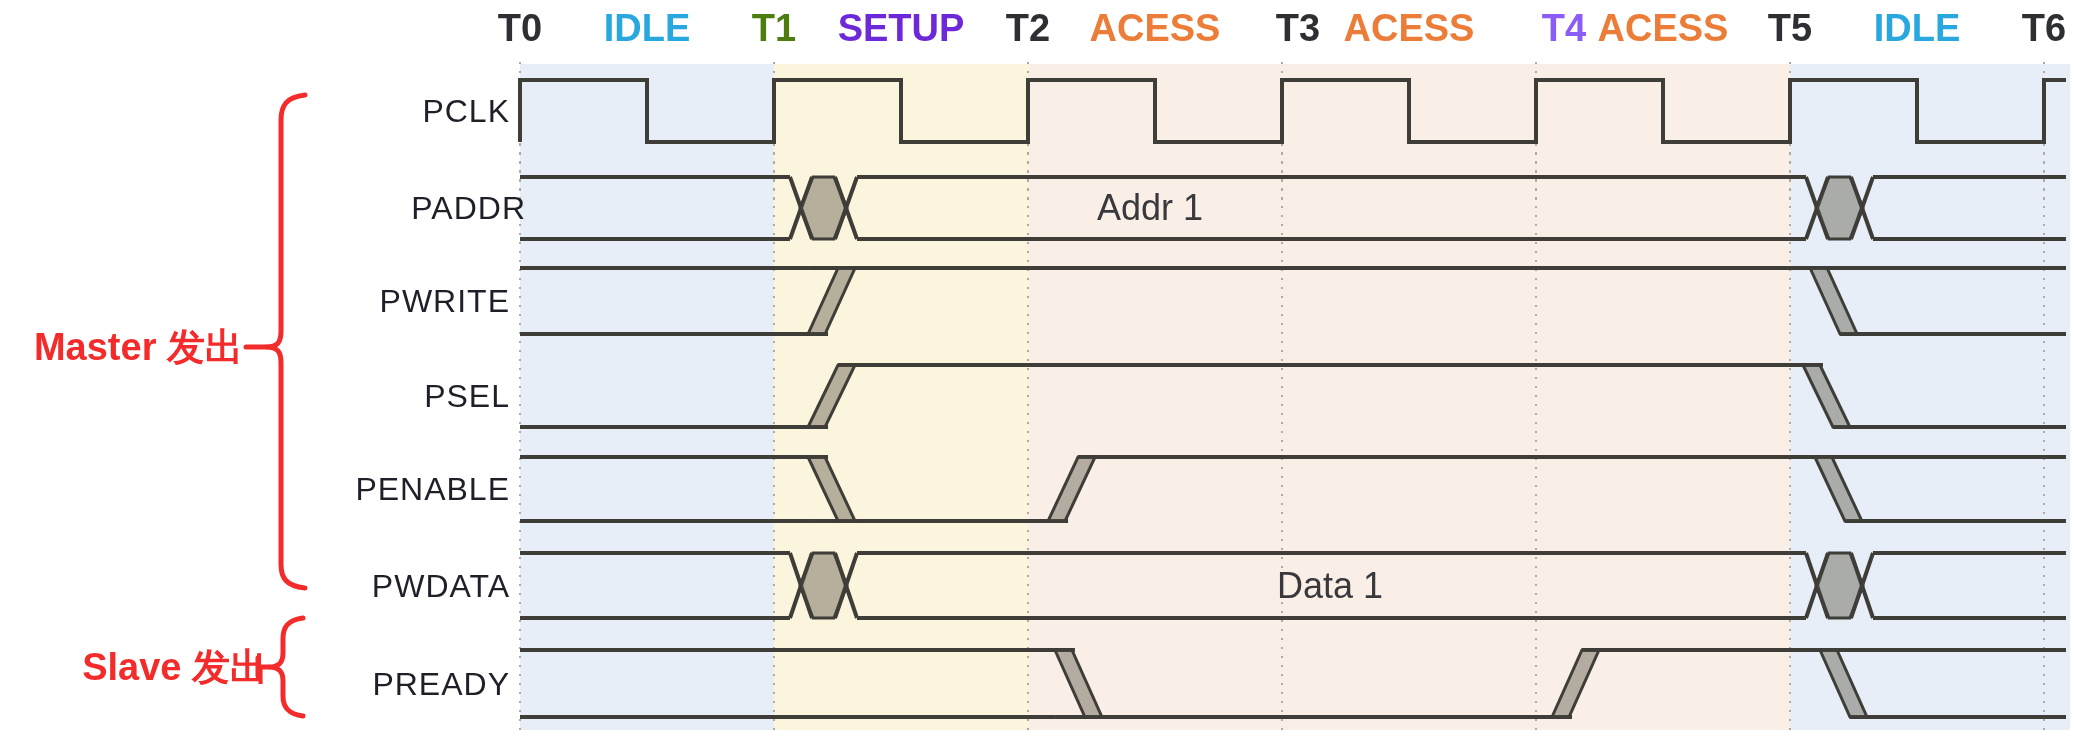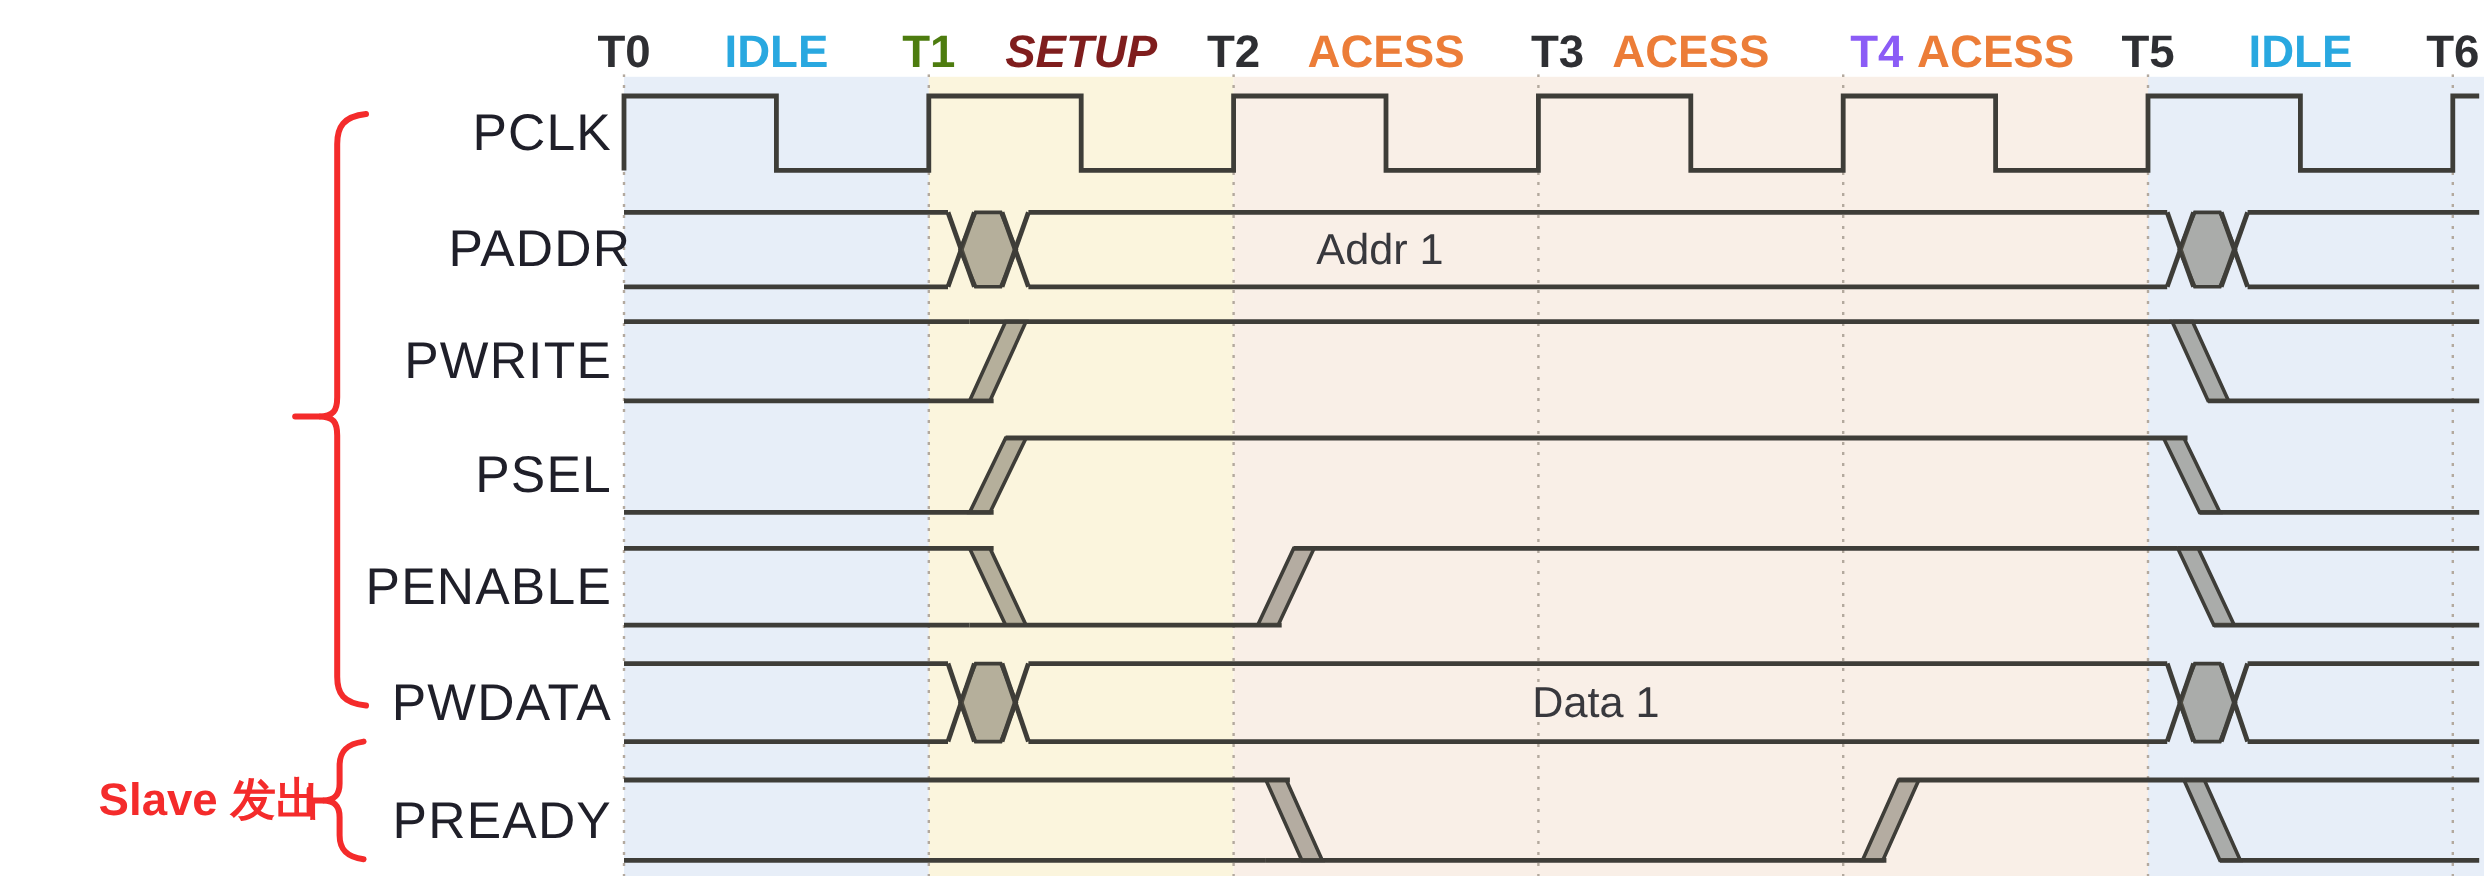--- a/index.html
+++ b/index.html
@@ -6,26 +6,26 @@
   #stage{
     position:relative;width:2074px;height:738px;background:#ffffff;
     font-family:"Liberation Sans",sans-serif;overflow:hidden;
   }
   .region{position:absolute;top:64px;height:666px;}
   .tdash{
     position:absolute;top:62px;height:668px;width:2px;
     background-image:repeating-linear-gradient(to bottom,#B3A99E 0 2.5px,rgba(0,0,0,0) 2.5px 9px);
   }
   .tlabel{
-    position:absolute;top:20px;height:48px;line-height:48px;
+    position:absolute;top:4px;height:48px;line-height:48px;
     font-size:38px;font-weight:700;transform:translateX(-50%);white-space:nowrap;
   }
   .siglabel{
     position:absolute;left:0;width:510px;height:46px;line-height:46px;
-    text-align:right;font-size:43px;letter-spacing:1px;color:#1F1F29;white-space:nowrap;
+    text-align:right;font-size:32px;letter-spacing:1px;color:#1F1F29;white-space:nowrap;
   }
   .redlabel{
     position:absolute;left:0;width:243px;height:48px;line-height:48px;
     text-align:right;font-size:38px;font-weight:700;white-space:nowrap;
   }
   svg{position:absolute;left:0;top:0;}
 </style>
 </head>
 <body>
 
@@ -48,36 +48,37 @@
     </div>
   <div id="header">
       <div class="tlabel" style="left: 520px; color: rgb(46, 47, 51);">T0</div>
       <div class="tlabel" style="left: 774px; color: #4d7c0f;">T1</div>
       <div class="tlabel" style="left: 1028px; color: rgb(46, 47, 51);">T2</div>
       <div class="tlabel" style="left: 1282px; color: rgb(46, 47, 51); margin-left: 16px;">T3</div>
       <div class="tlabel" style="left: 1536px; color: #8b5cf6; margin-left: 28px;">T4</div>
       <div class="tlabel" style="left: 1790px; color: rgb(46, 47, 51);">T5</div>
       <div class="tlabel" style="left: 2044px; color: rgb(46, 47, 51);">T6</div>
       <div class="tlabel" style="left: 647px; color: rgb(41, 168, 224);">IDLE</div>
-      <div class="tlabel" style="left: 901px; color: #7f1d1d; font-style: italic;">SETUP</div>
+      <div class="tlabel" style="left: 901px; color: #6d28d9;">SETUP</div>
       <div class="tlabel" style="left: 1155px; color: rgb(236, 125, 56);">ACESS</div>
       <div class="tlabel" style="left: 1409px; color: rgb(236, 125, 56);">ACESS</div>
       <div class="tlabel" style="left: 1663px; color: rgb(236, 125, 56);">ACESS</div>
       <div class="tlabel" style="left: 1917px; color: rgb(41, 168, 224);">IDLE</div>
     </div>
   <div id="siglabels">
       <div class="siglabel" style="top: 88px;">PCLK</div>
       <div class="siglabel" style="top: 185px; padding-left: 16px;">PADDR</div>
       <div class="siglabel" style="top: 278px;">PWRITE</div>
       <div class="siglabel" style="top: 373px;">PSEL</div>
       <div class="siglabel" style="top: 466px;">PENABLE</div>
       <div class="siglabel" style="top: 562.5px;">PWDATA</div>
       <div class="siglabel" style="top: 660.5px;">PREADY</div>
     </div>
 
+  <div class="redlabel" id="master-label" style="top: 323px; color: rgb(244, 43, 43);">Master 发出</div>
   <div class="redlabel" id="slave-label" style="top: 643px; color: rgb(244, 43, 43); padding-left: 25px;">Slave 发出</div>
 
   <svg id="wavesvg" width="2074" height="738" viewBox="0 0 2074 738">
     <g id="waves">
         <path d="M520,142 L520,80 L647,80 L647,142 L774,142 L774,80 L901,80 L901,142 L1028,142 L1028,80 L1155,80 L1155,142 L1282,142 L1282,80 L1409,80 L1409,142 L1536,142 L1536,80 L1663,80 L1663,142 L1790,142 L1790,80 L1917,80 L1917,142 L2044,142 L2044,80 L2066,80" stroke="#3E3D38" stroke-width="4" fill="none" stroke-linejoin="miter"></path>
         <path d="M520,177 L790.002,177" stroke="#3E3D38" stroke-width="4" fill="none"></path>
         <path d="M520,239 L790.002,239" stroke="#3E3D38" stroke-width="4" fill="none"></path>
         <path d="M857.002,177 L1806.002,177" stroke="#3E3D38" stroke-width="4" fill="none"></path>
         <path d="M857.002,239 L1806.002,239" stroke="#3E3D38" stroke-width="4" fill="none"></path>
         <text x="1150" y="220" text-anchor="middle" font-size="36" fill="#38383D" font-family="Liberation Sans, sans-serif">Addr 1</text>

